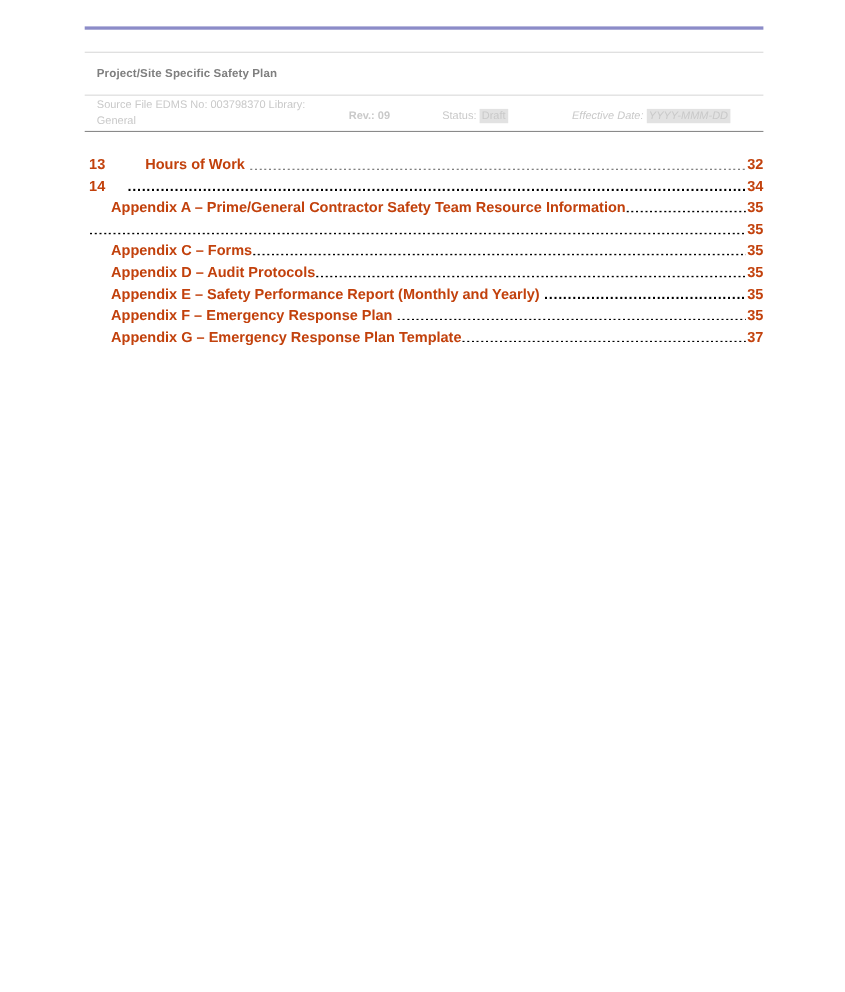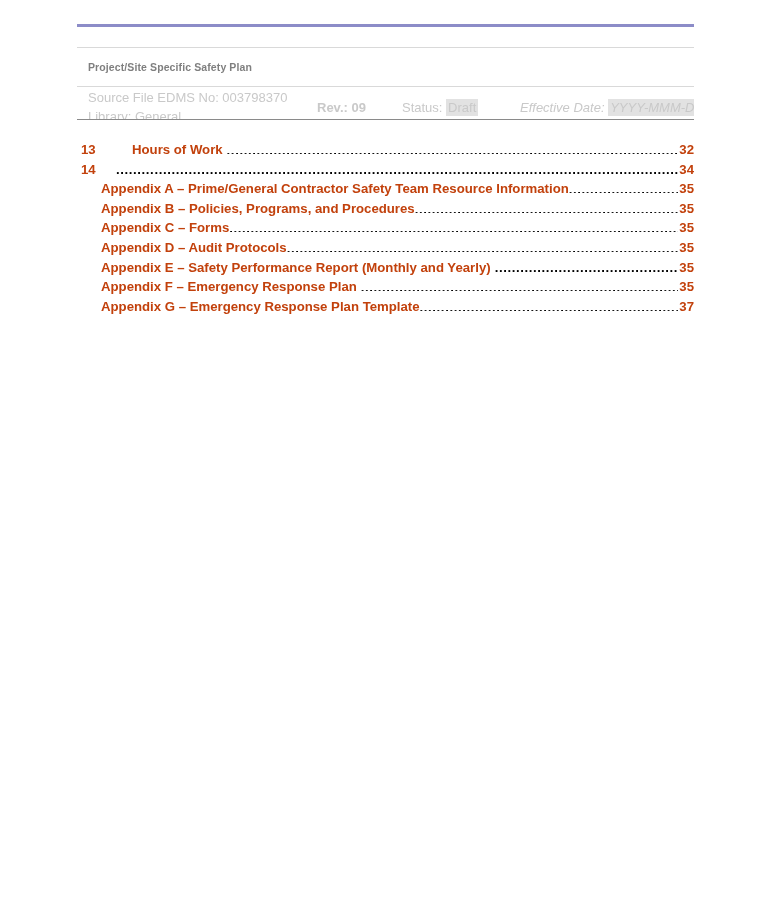--- a/index.html
+++ b/index.html
@@ -68,21 +68,21 @@
     font-weight: bold;
     color: #7f7f7f;
     letter-spacing: 0.01em;
     white-space: nowrap;
   }
 
   
   .meta-row {
     position: relative;
     height: 32px;
-    font-size: 13px;
+    font-size: 10px;
     color: #c9c9c9;
     overflow: hidden;
   }
 
   .meta-cell {
     position: absolute;
     white-space: normal;
     line-height: 1.45;
   }
 
@@ -221,21 +221,20 @@
         <span class="toc-num">14</span>
         <span class="toc-leader gap"></span>
         <span class="toc-page">34</span>
       </div>
       <div class="toc-entry">
         <span class="toc-label">Appendix A – Prime/General Contractor Safety Team Resource Information</span>
         <span class="toc-leader"></span>
         <span class="toc-page">35</span>
       </div>
       <div class="toc-entry">
-        <span class="toc-label">Appendix B – Policies, Programs, and Procedures</span>
         <span class="toc-leader"></span>
         <span class="toc-page">35</span>
       </div>
       <div class="toc-entry">
         <span class="toc-label">Appendix C – Forms</span>
         <span class="toc-leader"></span>
         <span class="toc-page">35</span>
       </div>
       <div class="toc-entry">
         <span class="toc-label">Appendix D – Audit Protocols</span>

